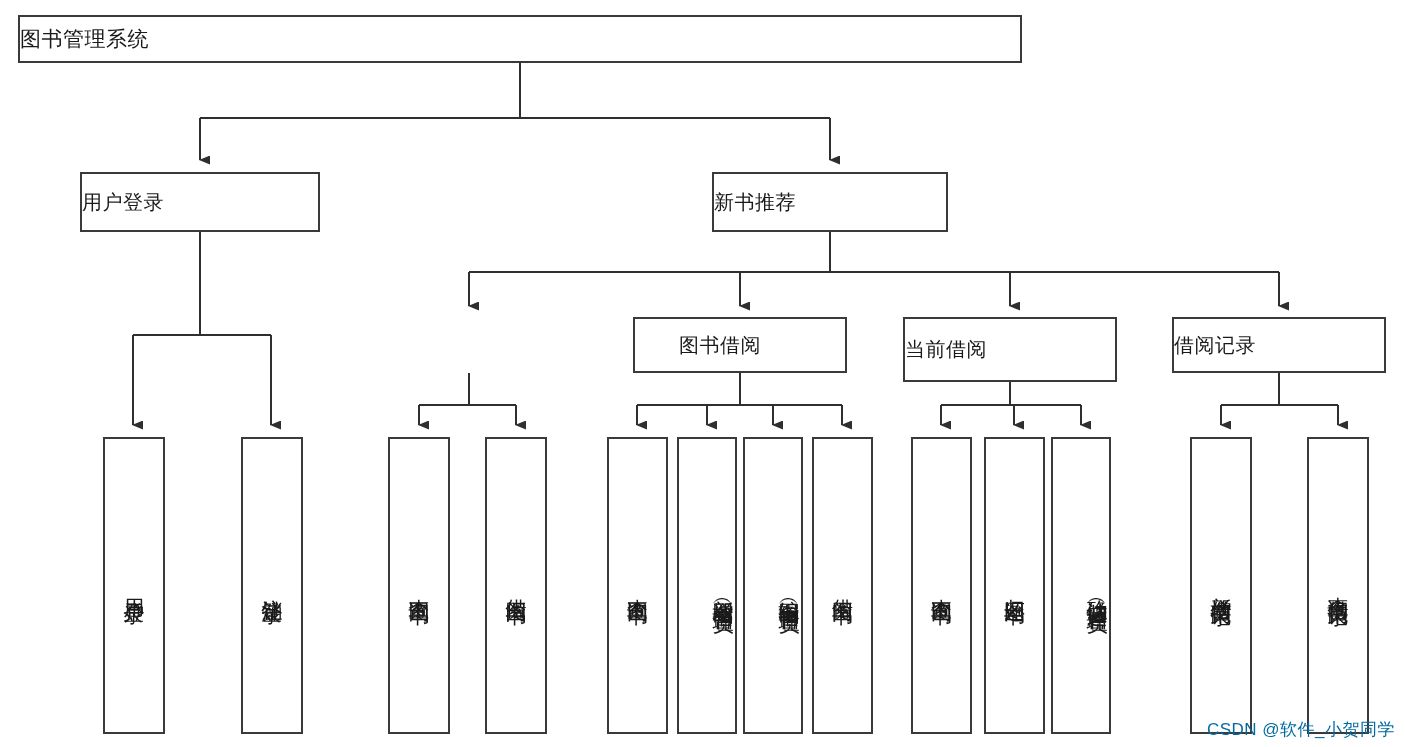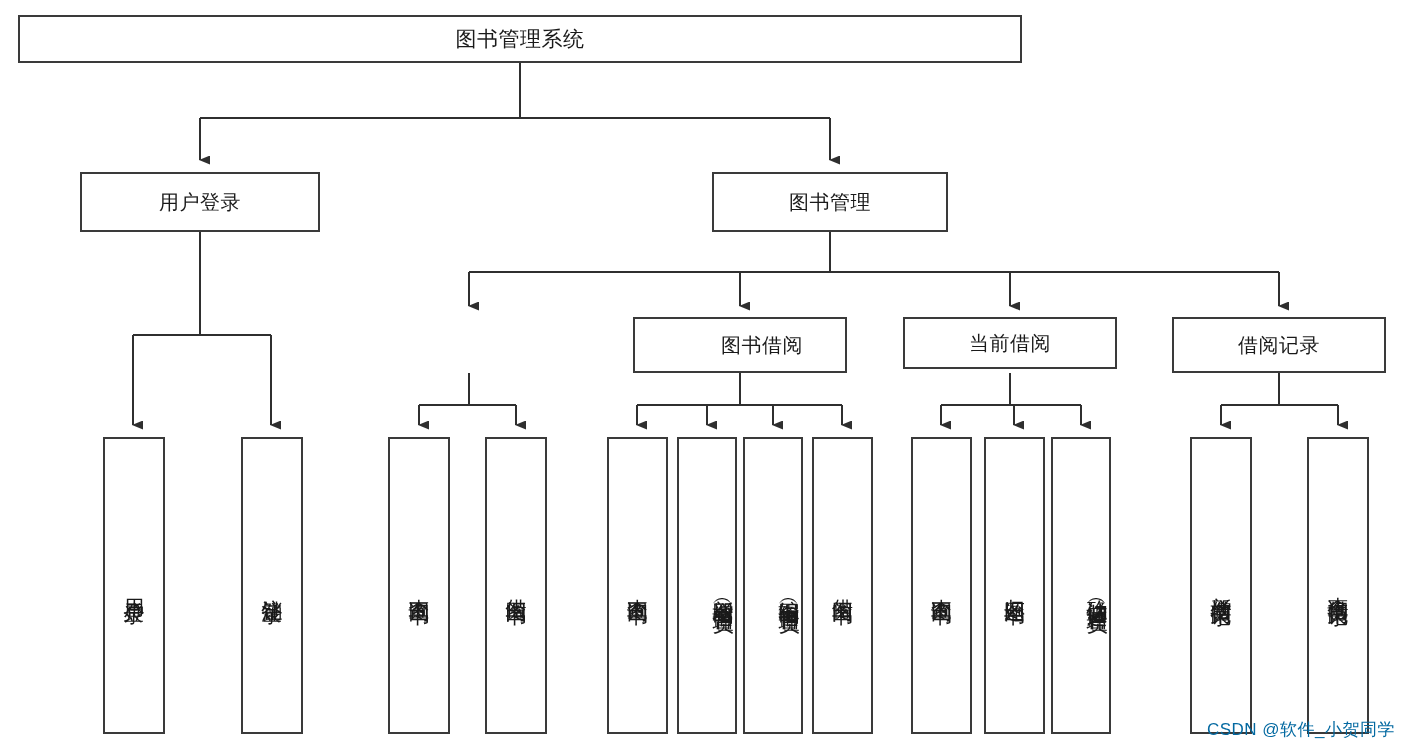--- a/index.html
+++ b/index.html
@@ -25,21 +25,21 @@
     width: 1405px;
     height: 747px;
   }
   .node-box {
     position: absolute;
     box-sizing: border-box;
     background: #ffffff;
     border: 2px solid #3a3a3a;
     display: flex;
     align-items: center;
-    justify-content: center;
+    justify-content: flex-start;
     color: #1a1a1a;
   }
   .node-box.horizontal {
     font-size: 20px;
     letter-spacing: 0.5px;
   }
   .node-box.vertical {
     writing-mode: vertical-rl;
     text-orientation: upright;
     font-size: 21px;
@@ -127,27 +127,27 @@
   </svg>
 
   <div class="node-box horizontal root" style="left: 18px; top: 15px; width: 1004px; height: 48px;">
     <span class="node-label">图书管理系统</span>
   </div>
 
   <div class="node-box horizontal" style="left: 80px; top: 172px; width: 240px; height: 60px;">
     <span class="node-label">用户登录</span>
   </div>
   <div class="node-box horizontal" style="left: 712px; top: 172px; width: 236px; height: 60px;">
-    <span class="node-label">图书管理</span>
+    <span class="node-label">新书推荐</span>
   </div>
 
   <div class="node-box horizontal" style="left: 633px; top: 317px; width: 214px; height: 56px; padding-left: 44px;">
     <span class="node-label">图书借阅</span>
   </div>
-  <div class="node-box horizontal" style="left: 903px; top: 317px; width: 214px; height: 52px;">
+  <div class="node-box horizontal" style="left: 903px; top: 317px; width: 214px; height: 65px;">
     <span class="node-label">当前借阅</span>
   </div>
   <div class="node-box horizontal" style="left: 1172px; top: 317px; width: 214px; height: 56px;">
     <span class="node-label">借阅记录</span>
   </div>
 
   <div class="node-box vertical v-centered" style="left: 103px; top: 437px; width: 62px; height: 297px;">
     <span class="node-label">用户登录</span>
   </div>
   <div class="node-box vertical v-centered" style="left: 241px; top: 437px; width: 62px; height: 297px;">

